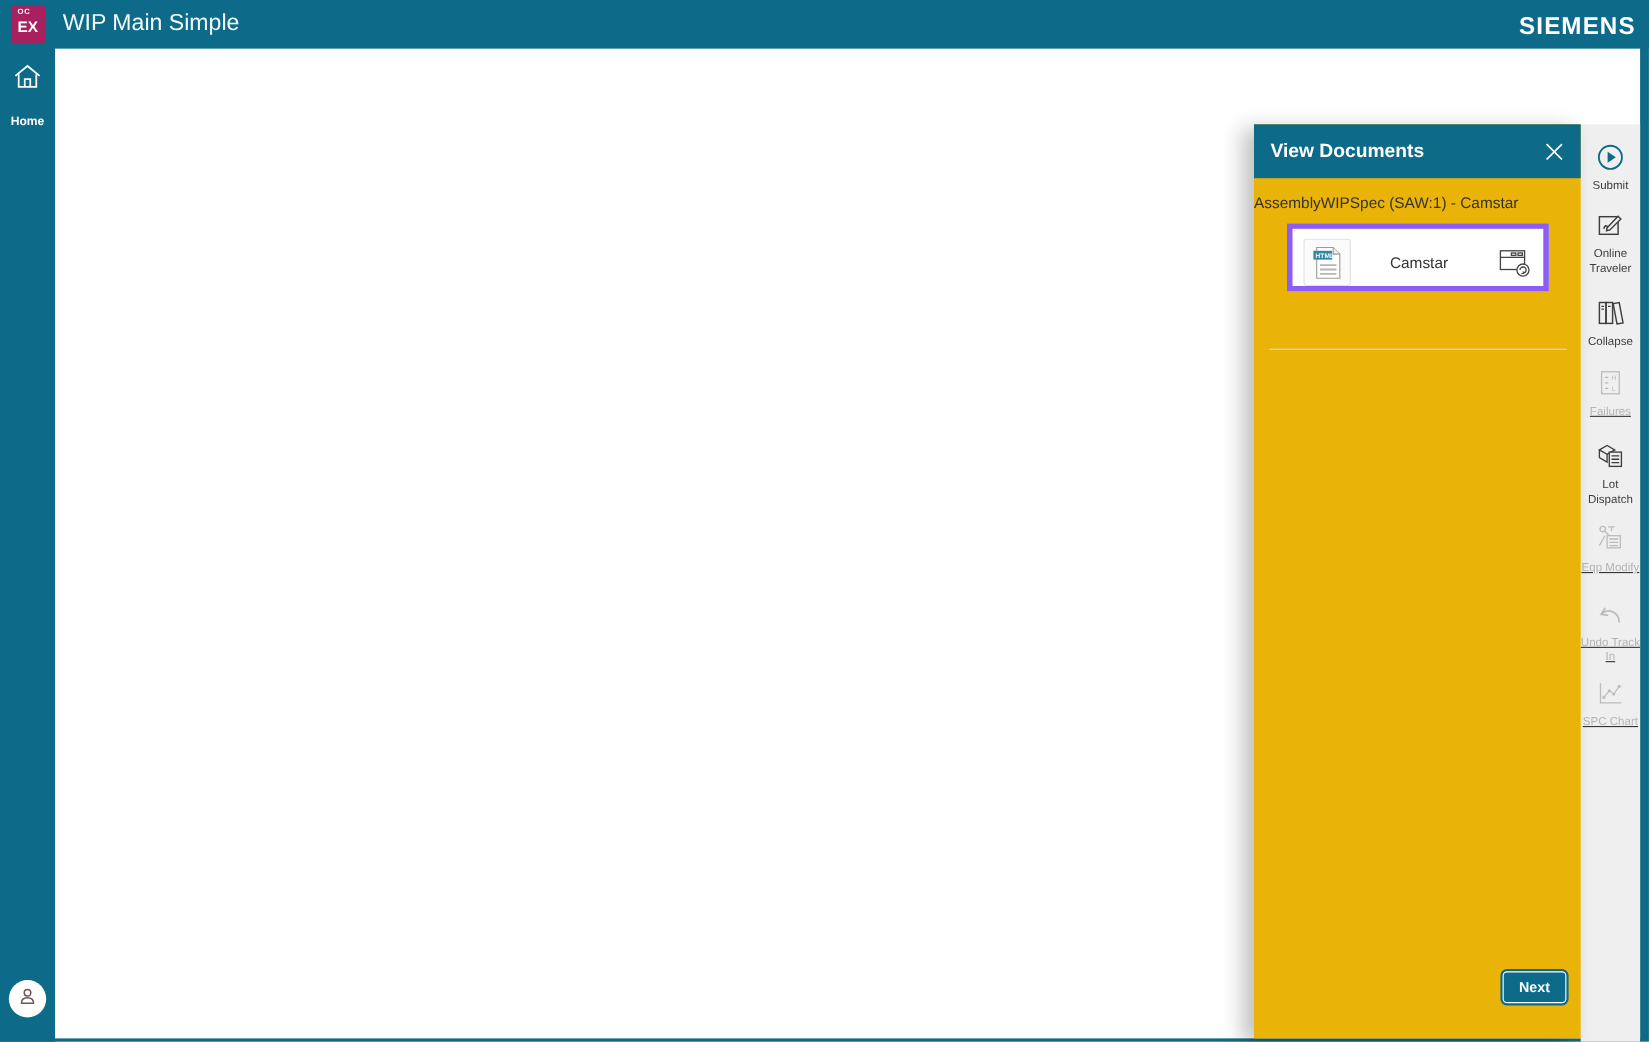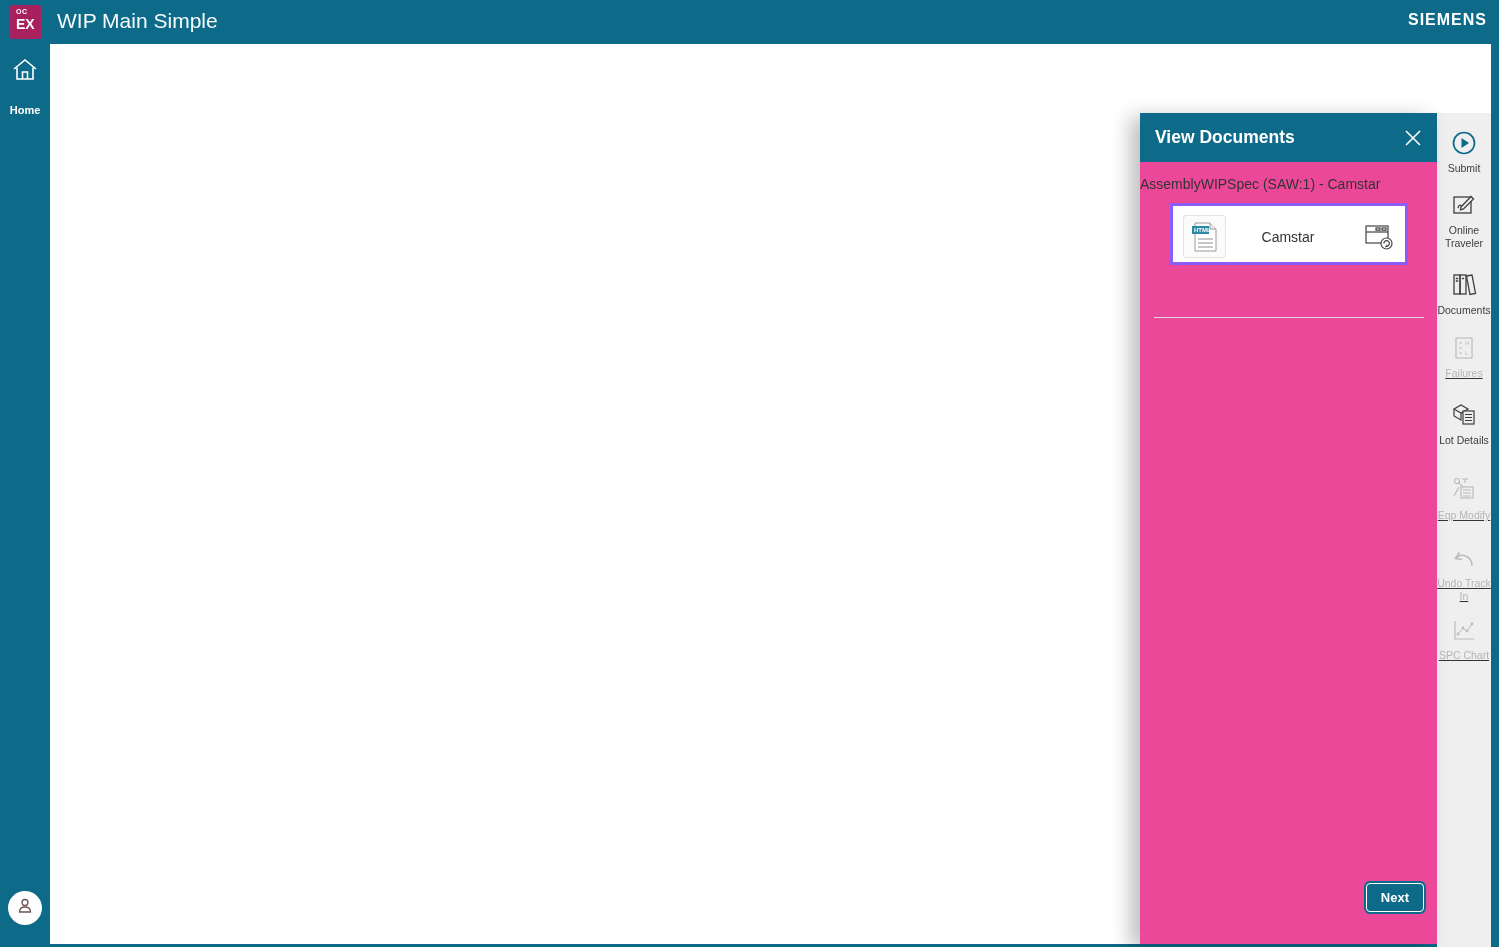--- a/index.html
+++ b/index.html
@@ -6,21 +6,21 @@
   html,body { width:1499px; height:947px; overflow:hidden; }
   body { background:#0d6a88; font-family:"Liberation Sans", sans-serif; color:#333; }
   .abs { position:absolute; }
 
   
   .hdr { left:0; top:0; width:1499px; height:44px; background:#0d6a88; z-index:30; }
   .logo { left:10px; top:5px; width:31px; height:34px; background:#a8215e; border-radius:2px; color:#fff; padding:3px 10px 0 6px; }
   .logo .l1 { font-size:7px; font-weight:bold; letter-spacing:.5px; line-height:8px; }
   .logo .l2 { font-size:14px; font-weight:bold; line-height:16px; }
   .title { left:57px; top:9px; font-size:21px; color:#f4fbfd; }
-  .brand { right:12px; top:11px; font-size:16px; font-weight:bold; letter-spacing:1px; color:#fff; }
+  .brand { right:12px; top:11px; font-size:22px; font-weight:bold; letter-spacing:1px; color:#fff; }
 
   
   .lnav { left:0; top:44px; width:50px; height:903px; background:#0d6a88; z-index:25; }
   .homebtn { left:0; top:12px; width:50px; text-align:center; cursor:pointer; }
   .homebtn .lbl { color:#fff; font-size:11px; font-weight:bold; margin-top:16px; }
   .userchip { left:8px; top:847px; width:34px; height:34px; background:#fff; border-radius:50%; display:flex; align-items:center; justify-content:center; cursor:pointer; }
 
   
   .surface { left:50px; top:44px; width:1441px; height:900px; background:#fff; z-index:1; }
 
@@ -58,26 +58,26 @@
 
   .actbox { left:358px; top:289px; width:784px; height:160px; border:2px solid #2a7d9c; border-radius:2px; background:#fff; }
   .actrow { position:absolute; left:4px; width:774px; height:57px; background:#e8f4fb; border-left:5px solid #19708f; cursor:pointer; }
   .actrow .t { position:absolute; left:41px; top:11px; font-size:12.5px; color:#333; }
   .actrow .n { position:absolute; left:41px; bottom:10px; font-size:12px; color:#4a4a4a; }
   .actrow .tri-rt { position:absolute; left:17px; top:23px; }
 
   .cmtarea { left:360px; top:498px; width:782px; height:45px; border:1px solid #8a8a8a; resize:none; font-family:"Liberation Sans",sans-serif; font-size:13px; padding:6px 8px; outline:none; }
 
   
-  .panel { left:1140px; top:113px; width:297px; height:831px; background:#ec4899; z-index:20; box-shadow:-10px 4px 18px rgba(0,0,0,.25); }
+  .panel { left:1140px; top:113px; width:297px; height:831px; background:#eab308; z-index:20; box-shadow:-10px 4px 18px rgba(0,0,0,.25); }
   .phdr { position:absolute; left:0; top:0; width:297px; height:49px; background:#0d6a88; display:flex; align-items:center; }
   .phdr .t { color:#fff; font-size:17.5px; font-weight:bold; margin-left:15px; }
   .pclose { position:absolute; right:14px; top:15px; width:20px; height:20px; cursor:pointer; }
   .dochead { position:absolute; left:0; top:63px; width:297px; text-align:left; font-size:14px; color:#333; }
-  .doccard { position:absolute; left:30px; top:90px; width:238px; height:62px; border:3px solid #8b5cf6; background:#fff; cursor:pointer; }
+  .doccard { position:absolute; left:30px; top:90px; width:238px; height:62px; border:5px solid #8b5cf6; background:#fff; cursor:pointer; }
   .htmlbox { position:absolute; left:10px; top:9px; width:43px; height:43px; background:#fbfbfb; border:1px solid #e2e2e2; border-radius:3px; display:flex; align-items:center; justify-content:center; }
   .docname { position:absolute; left:60px; top:0; width:110px; height:62px; display:flex; align-items:center; justify-content:center; font-size:14px; color:#333; }
   .openico { position:absolute; right:11px; top:17px; }
   .pdivider { position:absolute; left:14px; top:204px; width:270px; height:1px; background:#dcdcdc; }
   .closebtn { position:absolute; right:13px; bottom:32px; height:29px; padding:0 14px; background:#0d6a88; color:#fff; font-size:13px; font-weight:bold; border:1px solid #fff; box-shadow:0 0 0 2px #0d6a88; border-radius:4px; cursor:pointer; font-family:"Liberation Sans",sans-serif; }
 
   
   .rail { left:1437px; top:113px; width:54px; height:834px; background:#f0efef; z-index:15; }
   .ritem { position:absolute; left:0; width:54px; text-align:center; cursor:pointer; }
   .ritem .lb { font-size:10.5px; line-height:13px; color:#3d3d3d; margin-top:2px; }
@@ -391,21 +391,21 @@
   <div class="ritem" style="top:159px;">
     <span>
       <svg width="28" height="26" viewBox="0 0 28 26" fill="none" stroke="#3d3d3d" stroke-width="1.3">
         <rect x="4" y="3" width="6" height="19"></rect>
           <path d="M5.8 6.5 H8.2 M5.8 9 H8.2"></path>
         <rect x="10" y="3" width="6" height="19"></rect>
           <path d="M11.8 6.5 H14.2"></path>
         <path d="M16.5 4 L22 3 L25.5 21.5 L20 22.5 Z"></path>
       </svg>
     </span>
-    <div class="lb">Documents</div>
+    <div class="lb">Collapse</div>
   </div>
   <div class="ritem disabled" style="top:222px;">
     <span>
       <svg width="24" height="26" viewBox="0 0 24 26" fill="none" stroke="#bcbcbc" stroke-width="1.2">
         <rect x="4" y="3" width="16" height="20"></rect>
         <path d="M7 8 H10 M7 13 H10 M7 18 H10"></path>
         <text x="13" y="10" font-size="6" fill="#bcbcbc" stroke="none" font-family="Liberation Sans, sans-serif">H</text>
         <text x="13" y="20" font-size="6" fill="#bcbcbc" stroke="none" font-family="Liberation Sans, sans-serif">L</text>
       </svg>
     </span>
@@ -413,21 +413,21 @@
   </div>
   <div class="ritem" style="top:287px;">
     <span>
       <svg width="28" height="28" viewBox="0 0 28 28" fill="none" stroke="#3d3d3d" stroke-width="1.2">
         <polygon points="4,9 11,5 18,9 11,13" fill="#f0efef"></polygon>
         <path d="M4 9 V16 L11 20 L11 13"></path>
         <rect x="13" y="11" width="11" height="13" fill="#f0efef"></rect>
         <path d="M15 14.5 H22 M15 17.5 H22 M15 20.5 H22"></path>
       </svg>
     </span>
-    <div class="lb">Lot Details</div>
+    <div class="lb">Lot Dispatch</div>
   </div>
   <div class="ritem disabled" style="top:362px;">
     <span>
       <svg width="28" height="28" viewBox="0 0 28 28" fill="none" stroke="#bcbcbc" stroke-width="1.2">
         <circle cx="7" cy="6" r="2.5"></circle>
           <path d="M9 8 L13 12"></path>
           <path d="M12 4 H18 M15 4 V8"></path>
         <path d="M4 21 L9 12"></path>
         <rect x="11" y="12" width="12" height="11" fill="#f0efef"></rect>
         <path d="M13 15 H21 M13 18 H21 M13 21 H21"></path>

